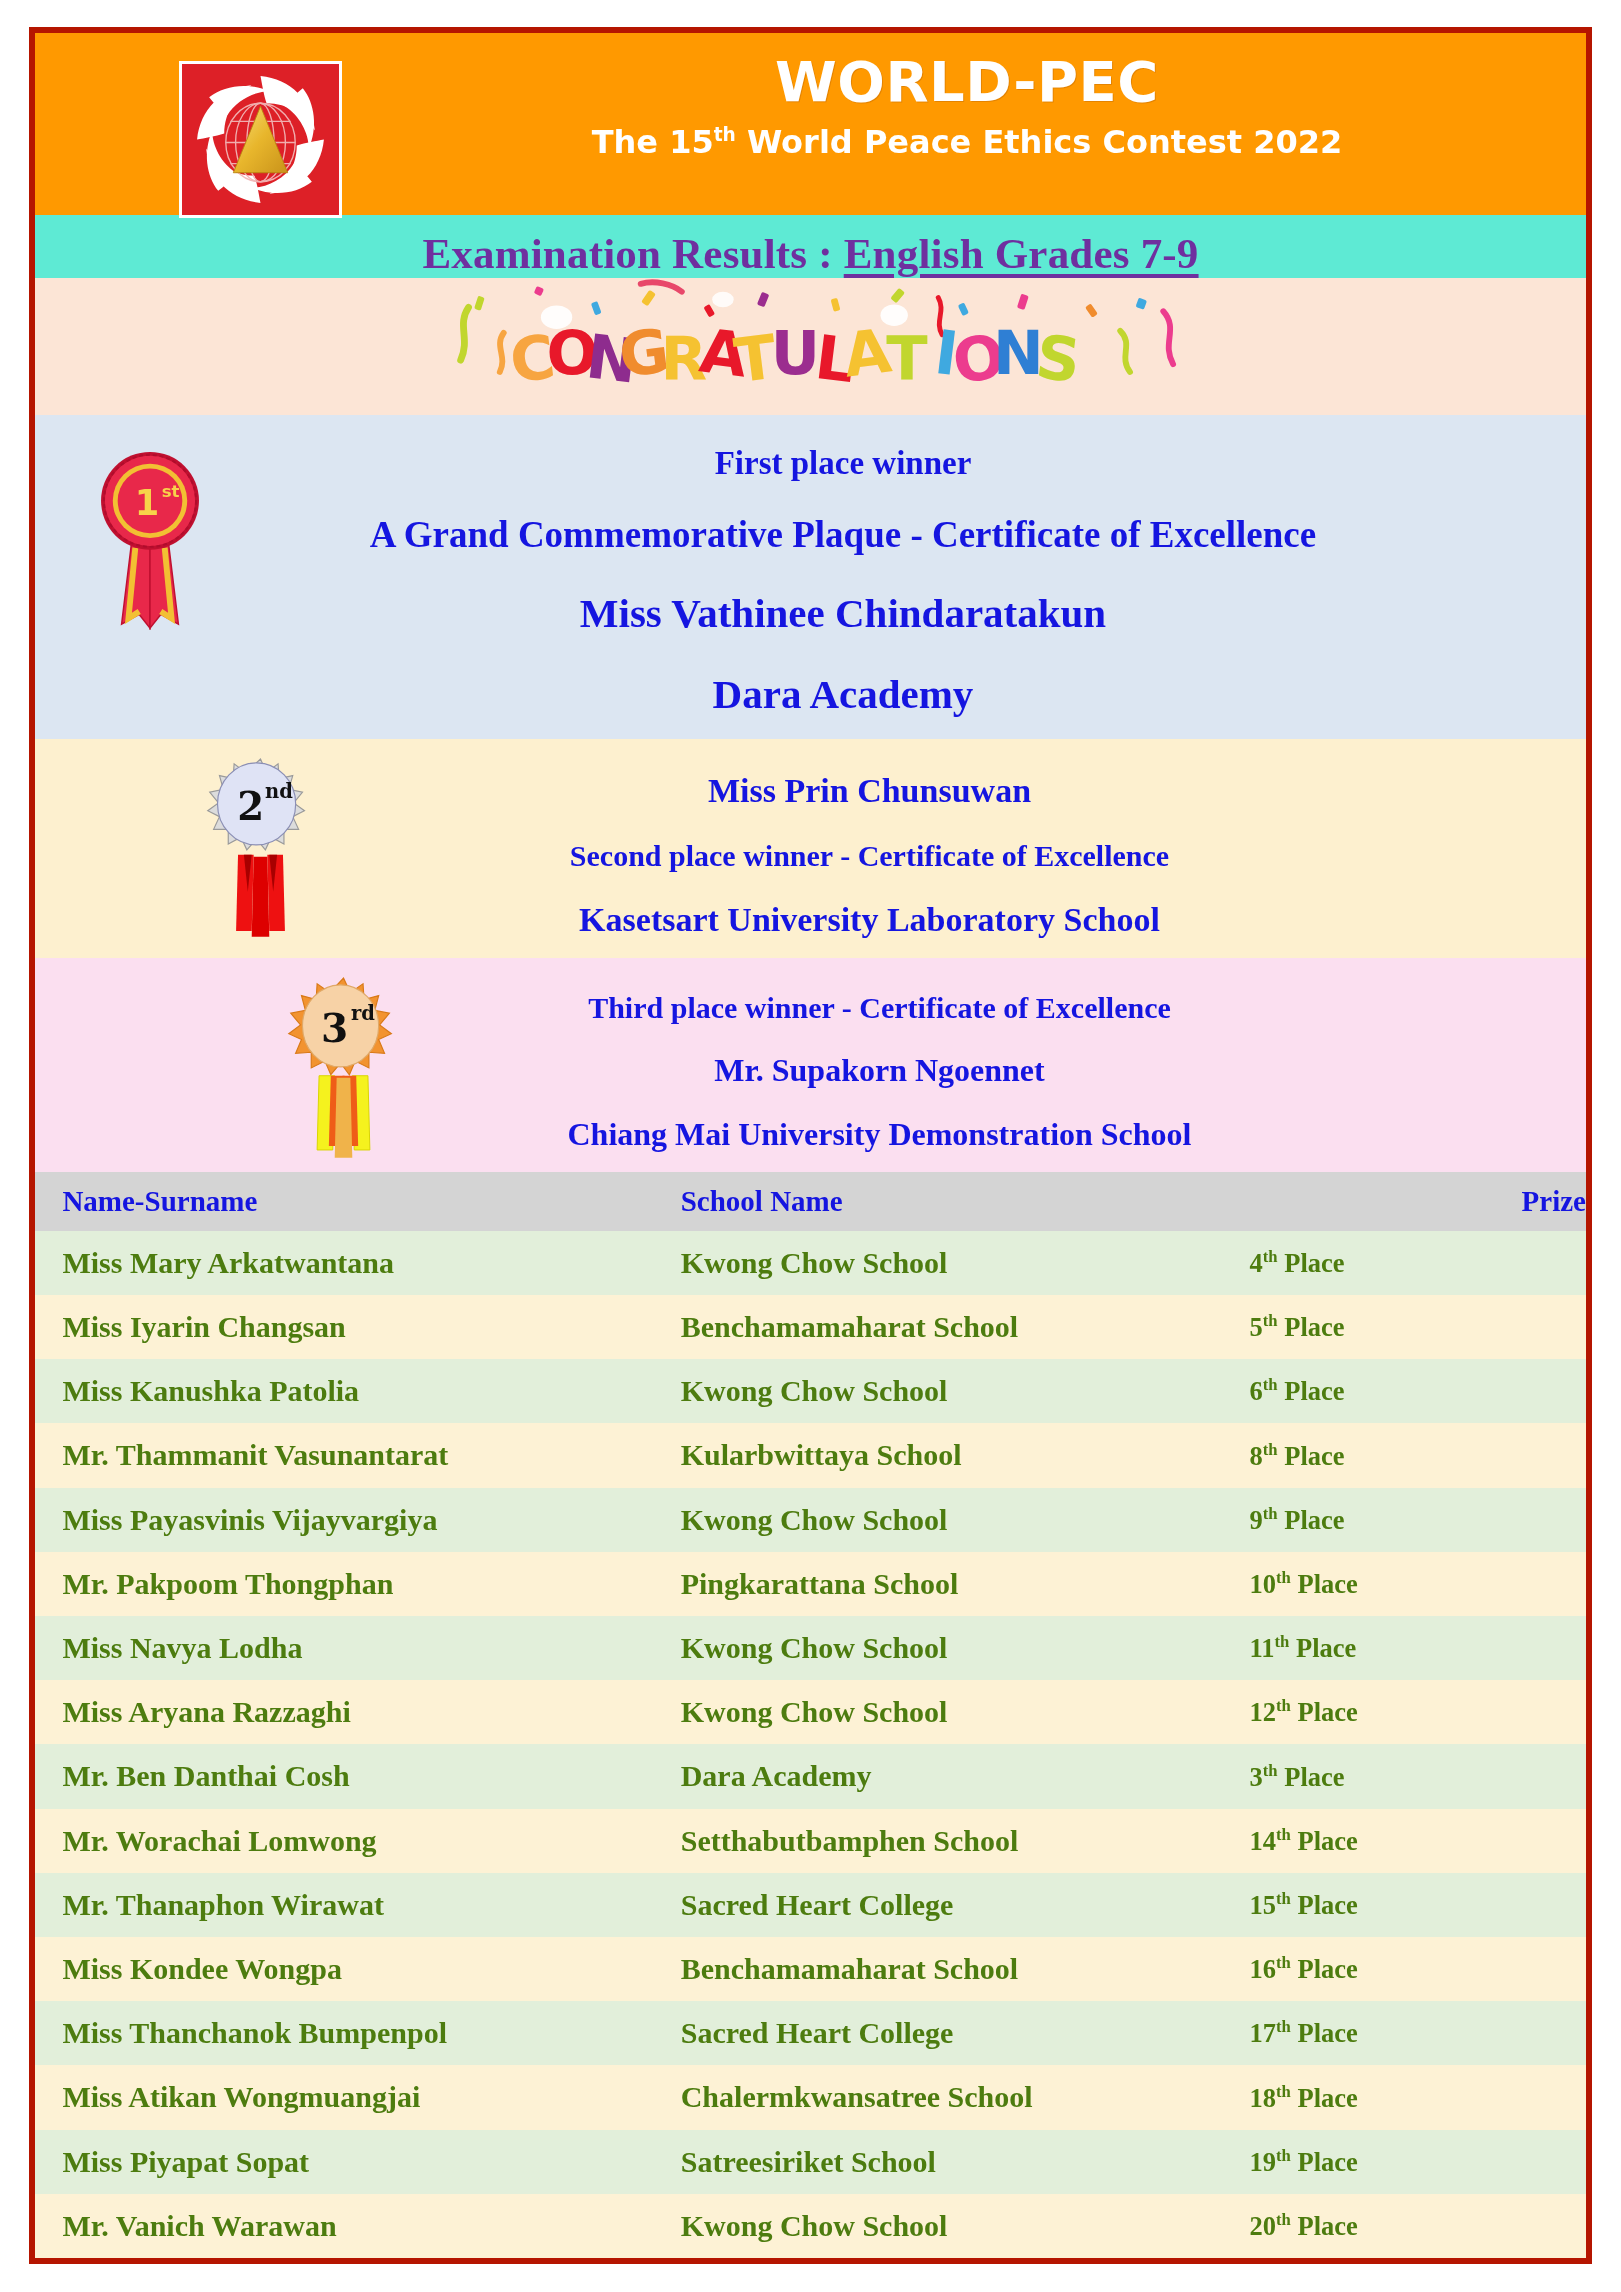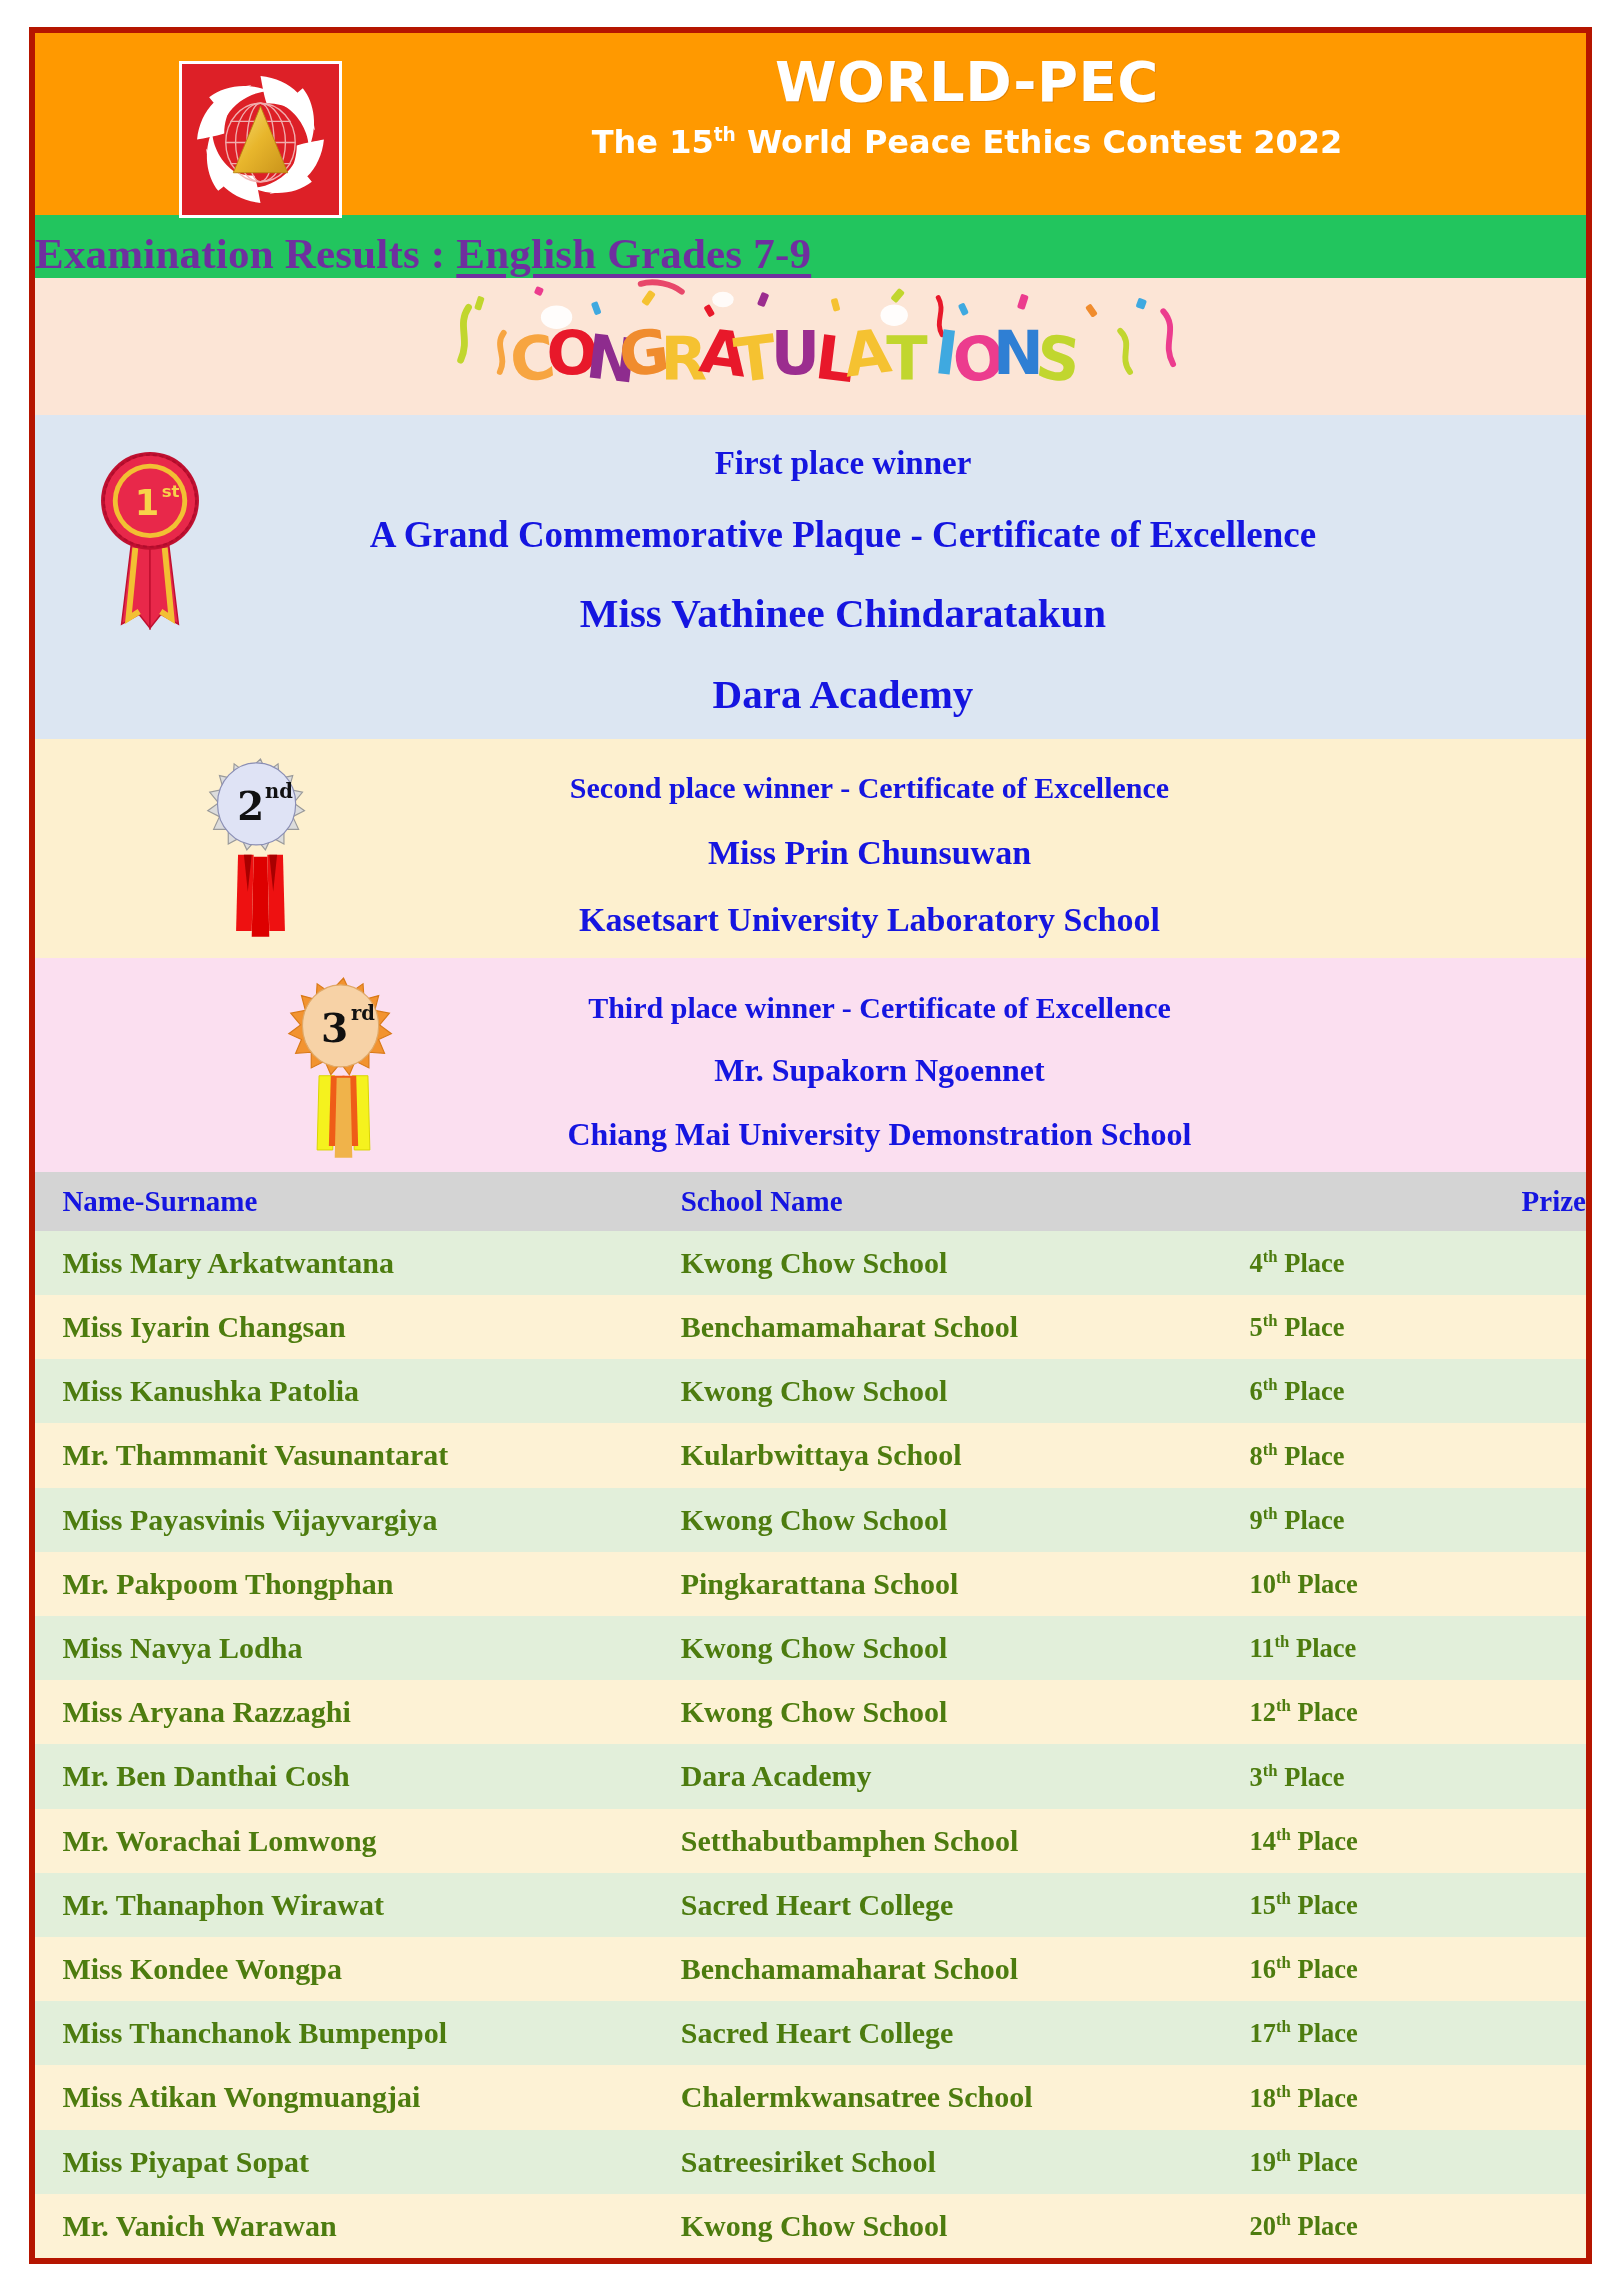--- a/index.html
+++ b/index.html
@@ -65,24 +65,24 @@
     font-family: "DejaVu Sans", sans-serif;
     font-weight: bold;
     font-size: 32px;
     line-height: 1.25;
     margin-top: 7.8px;
   }
   .subbrand sup { font-size: 18.6px; vertical-align: super; }
 
   
   .title-band {
-    background: #22c55e;
+    background: #5eead4;
     flex: none;
     padding-top: 13.7px;
-    text-align: left;
+    text-align: center;
   }
   .exam-title {
     font-size: 43px;
     font-weight: bold;
     color: #6f2f9f;
     letter-spacing: 0.2px;
     white-space: nowrap;
   }
   .exam-title .uline { text-decoration: underline; text-underline-offset: 5.9px; }
 
@@ -305,22 +305,22 @@
           <path d="M74 112 L78 150 L82 112 Z" fill="#a80000"></path>
           <g>
             <path d="M65 14 L71 28 L83 19 L84 34 L98 31 L94 45 L108 48 L99 59 L110 67 L98 73 L104 86 L89 86 L89 101 L76 94 L70 107 L61 96 L51 107 L45 94 L32 101 L32 86 L17 86 L23 73 L11 67 L22 59 L13 48 L27 45 L23 31 L37 34 L38 19 L50 28 Z" fill="#dcdcdc" stroke="#9a9a9a" stroke-width="1.2"></path>
             <ellipse cx="61" cy="60" rx="40" ry="42" fill="#dfe3f5" stroke="#8b8fb5" stroke-width="1.2"></ellipse>
             <text x="55" y="76" font-family="DejaVu Serif, serif" font-weight="bold" font-size="40" fill="#111111" text-anchor="middle">2</text>
             <text x="84" y="54" font-family="DejaVu Serif, serif" font-weight="bold" font-size="20" fill="#111111" text-anchor="middle">nd</text>
           </g>
         </svg>
       </div>
       <div class="winner-lines">
+        <div class="wl wl2">Miss Prin Chunsuwan</div>
         <div class="wl wl1">Second place winner  - Certificate of Excellence</div>
-        <div class="wl wl2">Miss Prin Chunsuwan</div>
         <div class="wl wl3">Kasetsart University Laboratory School</div>
       </div>
     </div>
 
     <div class="winner w3">
       <div class="medal m3">
         <svg width="127" height="196" viewBox="0 0 130 200">
           <path d="M40 112 L38 188 L54 188 L56 112 Z" fill="#f5f21e" stroke="#d8d400" stroke-width="1"></path>
           <path d="M90 112 L92 188 L76 188 L74 112 Z" fill="#f5f21e" stroke="#d8d400" stroke-width="1"></path>
           <path d="M52 112 L50 184 L64 184 L66 112 Z" fill="#ef5d18"></path>

